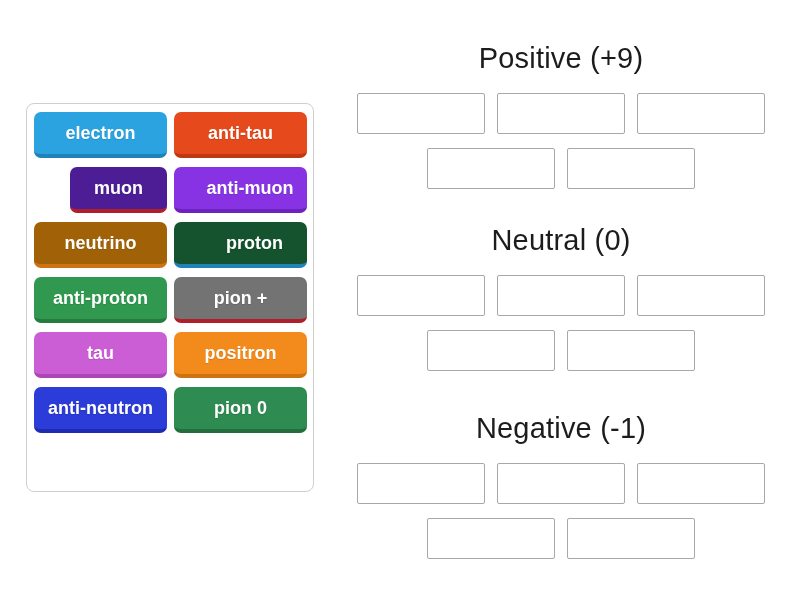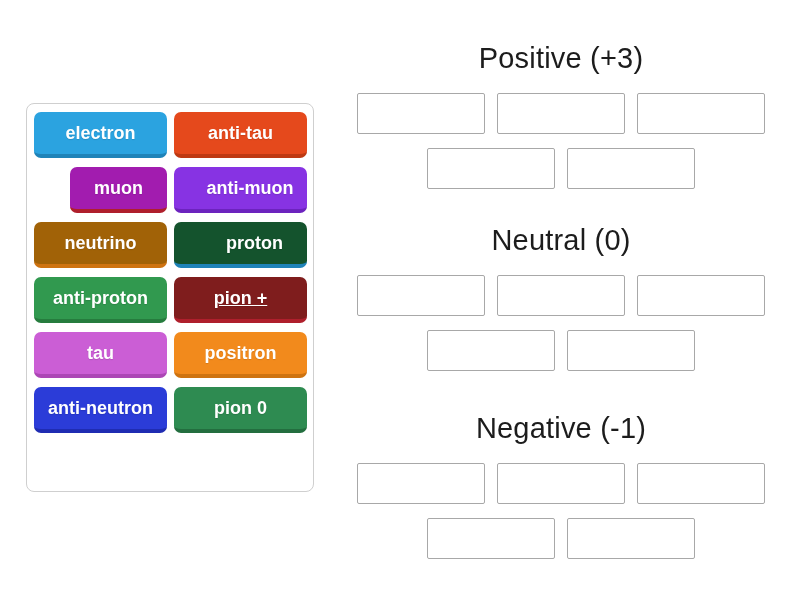--- a/index.html
+++ b/index.html
@@ -43,36 +43,36 @@
 </style>
 </head>
 <body>
 
 <div class="stage">
 
   <div class="tile-panel">
     <div class="tile-grid">
         <div class="tile" style="background: rgb(43, 163, 224); border-bottom-color: rgb(31, 131, 184);">electron</div>
         <div class="tile" style="background: rgb(229, 73, 28); border-bottom-color: rgb(190, 57, 18);">anti-tau</div>
-        <div class="tile" style="background: #a21caf; border-bottom-color: rgb(175, 31, 44); margin-left: 36px;">muon</div>
+        <div class="tile" style="background: #4c1d95; border-bottom-color: rgb(175, 31, 44); margin-left: 36px;">muon</div>
         <div class="tile" style="background: rgb(135, 51, 227); border-bottom-color: rgb(108, 35, 190); padding-left: 19px;">anti-muon</div>
         <div class="tile" style="background: #a16207; border-bottom-color: rgb(206, 115, 16);">neutrino</div>
         <div class="tile" style="background: #14532d; border-bottom-color: rgb(31, 131, 184); padding-left: 28px;">proton</div>
         <div class="tile" style="background: rgb(49, 153, 79); border-bottom-color: rgb(38, 124, 62);">anti-proton</div>
-        <div class="tile" style="background: #7f1d1d; border-bottom-color: rgb(175, 31, 44); text-decoration: underline;">pion +</div>
+        <div class="tile" style="background: #737373; border-bottom-color: rgb(175, 31, 44);">pion +</div>
         <div class="tile" style="background: rgb(203, 94, 213); border-bottom-color: rgb(172, 70, 181);">tau</div>
         <div class="tile" style="background: rgb(242, 138, 28); border-bottom-color: rgb(206, 115, 16);">positron</div>
         <div class="tile" style="background: rgb(43, 60, 216); border-bottom-color: rgb(31, 44, 178);">anti-neutron</div>
         <div class="tile" style="background: rgb(46, 139, 81); border-bottom-color: rgb(35, 110, 63);">pion 0</div>
       </div>
   </div>
 
   <div class="groups">
     <section class="group" style="top:40px">
-      <h2 class="group-title">Positive (+3)</h2>
+      <h2 class="group-title">Positive (+9)</h2>
     <div class="slot-row">
           <div class="slot"></div>
           <div class="slot"></div>
           <div class="slot"></div>
         </div>
         <div class="slot-row">
           <div class="slot"></div>
           <div class="slot"></div>
         </div>
       </section>

